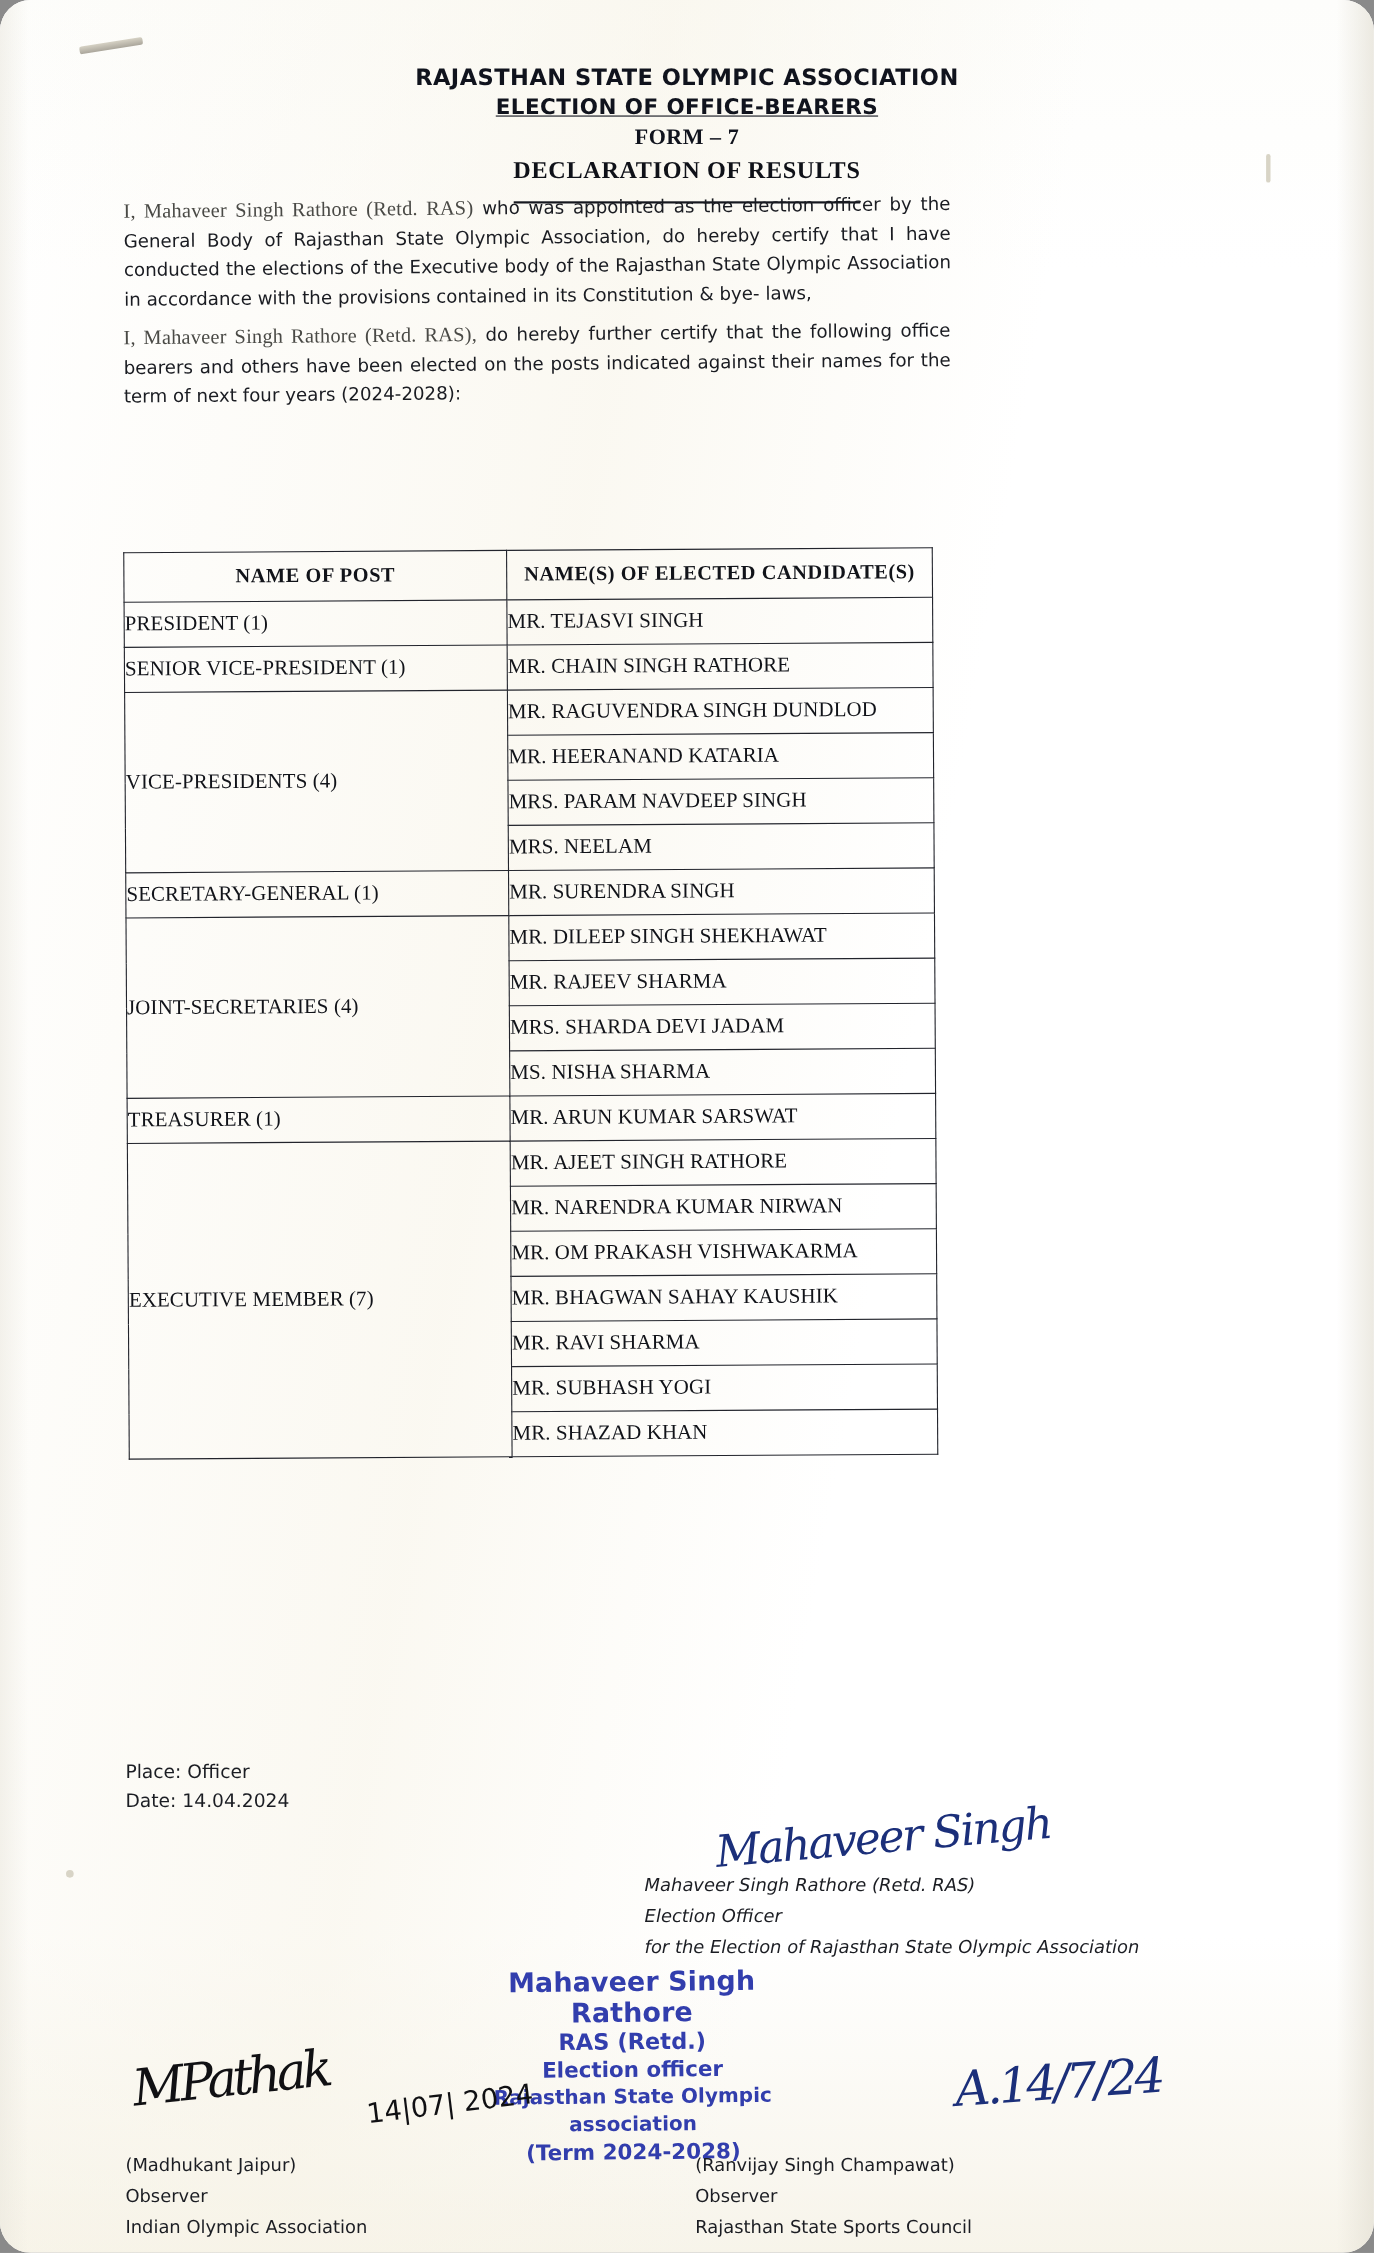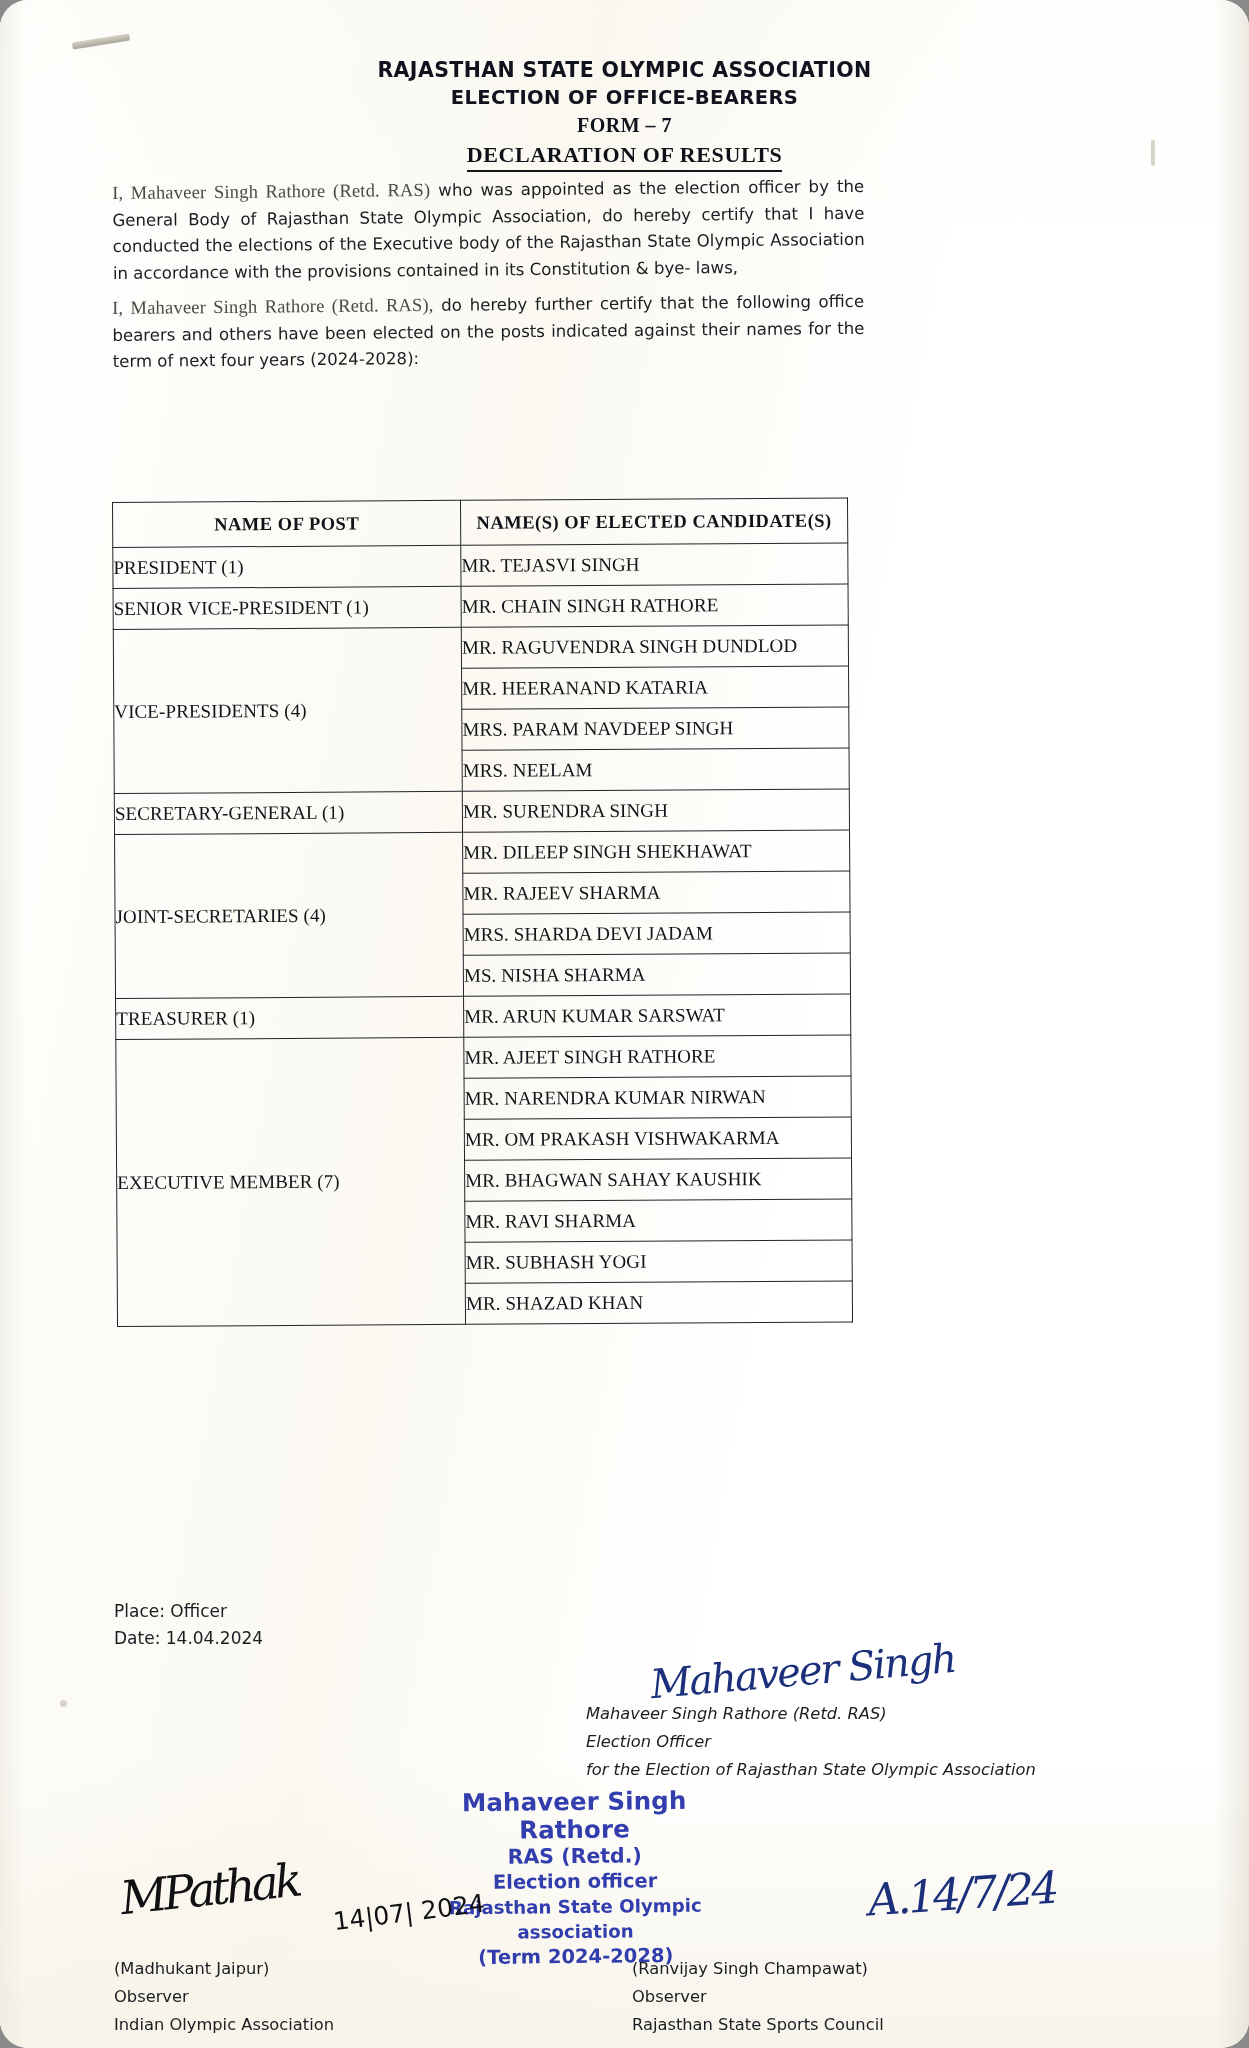--- a/index.html
+++ b/index.html
@@ -62,40 +62,40 @@
     left: 0; right: 0; top: 56px;
     text-align: center;
   }
   .hdr-line {
     font-family: "DejaVu Sans", sans-serif;
     font-weight: bold;
     color: #10131d;
     letter-spacing: .4px;
   }
   .hdr1 { font-size: 20.5px; line-height: 28px; }
-  .hdr2 { font-size: 19.5px; line-height: 27px; }
+  .hdr2 { font-size: 19.5px; line-height: 27px; text-decoration: underline; }
   .hdr3 {
     font-family: "Liberation Serif", serif;
     font-size: 20px; line-height: 29px;
     font-weight: bold;
     letter-spacing: .5px;
   }
   .decl {
     position: absolute;
     left: 0; right: 0; top: 142px;
     text-align: center;
     font-family: "Liberation Serif", serif;
     font-weight: bold;
     font-size: 22px;
     letter-spacing: .6px;
     color: #0f1118;
   }
   .decl span {
     border-bottom: 2.2px solid #15171e;
-    padding-bottom: 3px;
+    padding-bottom: 16px;
   }
 
   
   .para {
     position: absolute;
     left: 112px;
     width: 752px;
     text-align: justify;
     font-size: 16.6px;
     line-height: 26.5px;

